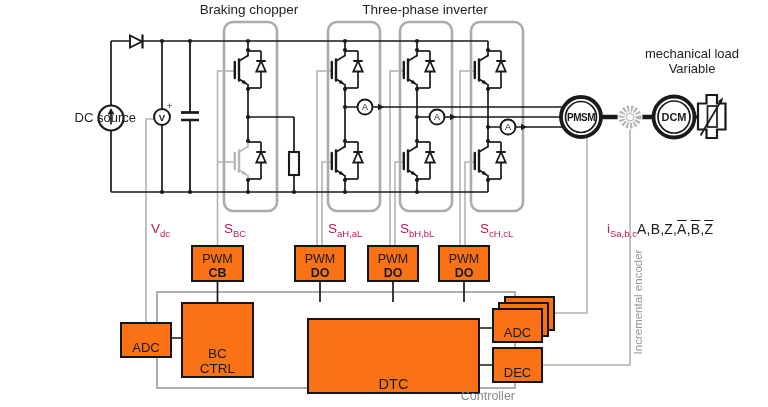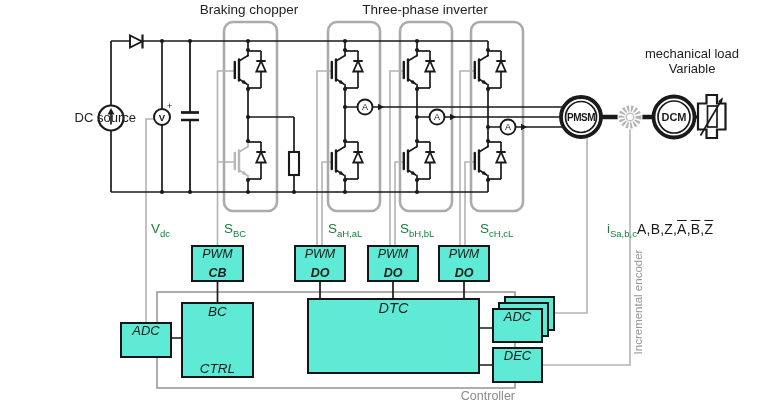--- a/index.html
+++ b/index.html
@@ -1,27 +1,27 @@
 <!DOCTYPE html>
 <html><head>
 <meta charset="utf-8">
 <style>
   html,body{margin:0;padding:0;background:#fff;width:768px;height:407px;overflow:hidden;}
   #stage{position:relative;width:768px;height:407px;background:#fff;
          font-family:"Liberation Sans",sans-serif;color:#1a1a1a;}
   #stage svg{position:absolute;left:0;top:0;}
   .abs{position:absolute;}
   .title{font-size:13.5px;color:#222;text-align:center;white-space:nowrap;}
-  .siglabel{font-size:13.5px;color:#15803d;white-space:nowrap;}
+  .siglabel{font-size:13.5px;color:#be185d;white-space:nowrap;}
   .siglabel sub{font-size:9.5px;}
   .enc-label{font-size:14px;letter-spacing:.2px;white-space:nowrap;}
   .enc-label .over{text-decoration:overline;}
-  .box{position:absolute;background:#5eead4;border:2.2px solid #151515;
-       display:flex;flex-direction:column;align-items:center;justify-content:space-between;
-       font-size:12.5px;line-height:1.12;text-align:center;box-sizing:border-box;font-style:italic;}
+  .box{position:absolute;background:#f97316;border:2.2px solid #151515;
+       display:flex;flex-direction:column;align-items:center;justify-content:flex-end;
+       font-size:12.5px;line-height:1.12;text-align:center;box-sizing:border-box;}
   .box .b{font-weight:bold;}
   .bigbox{font-size:13.5px;}
   .dtcbox{font-size:14.5px;}
   .vertical{transform:rotate(-90deg);transform-origin:center center;
             font-size:11.5px;color:#979797;text-align:center;white-space:nowrap;}
   .ctrl-label{font-size:12.5px;color:#8a8a8a;text-align:right;}
 </style>
 </head>
 <body>
 
@@ -250,21 +250,21 @@
 <div class="box" style="left:438px;top:245px;width:52px;height:37px;">
   <div>PWM</div>
   <div class="b">DO</div>
 </div>
 
 <div class="box" style="left:120px;top:322px;width:52px;height:36px;font-size:13px;">ADC</div>
 <div class="box bigbox" style="left:181px;top:302px;width:73px;height:76px;">
   <div>BC</div>
   <div>CTRL</div>
 </div>
-<div class="box dtcbox" style="left:307px;top:298px;width:173px;height:76px;">DTC</div>
+<div class="box dtcbox" style="left:307px;top:318px;width:173px;height:76px;">DTC</div>
 
 <div class="box" style="left:504px;top:296px;width:51px;height:35px;"></div>
 <div class="box" style="left:498px;top:302px;width:51px;height:35px;"></div>
 <div class="box" style="left:492px;top:308px;width:51px;height:35px;font-size:13px;">ADC</div>
 <div class="box" style="left:492px;top:347px;width:51px;height:36px;font-size:13px;">DEC</div>
 
 <div class="abs ctrl-label" style="left:430px;top:389px;width:85px;">Controller</div>
 <div class="abs vertical" style="left:580px;top:294px;width:120px;height:16px;">Incremental encoder</div>
 
 </div>

